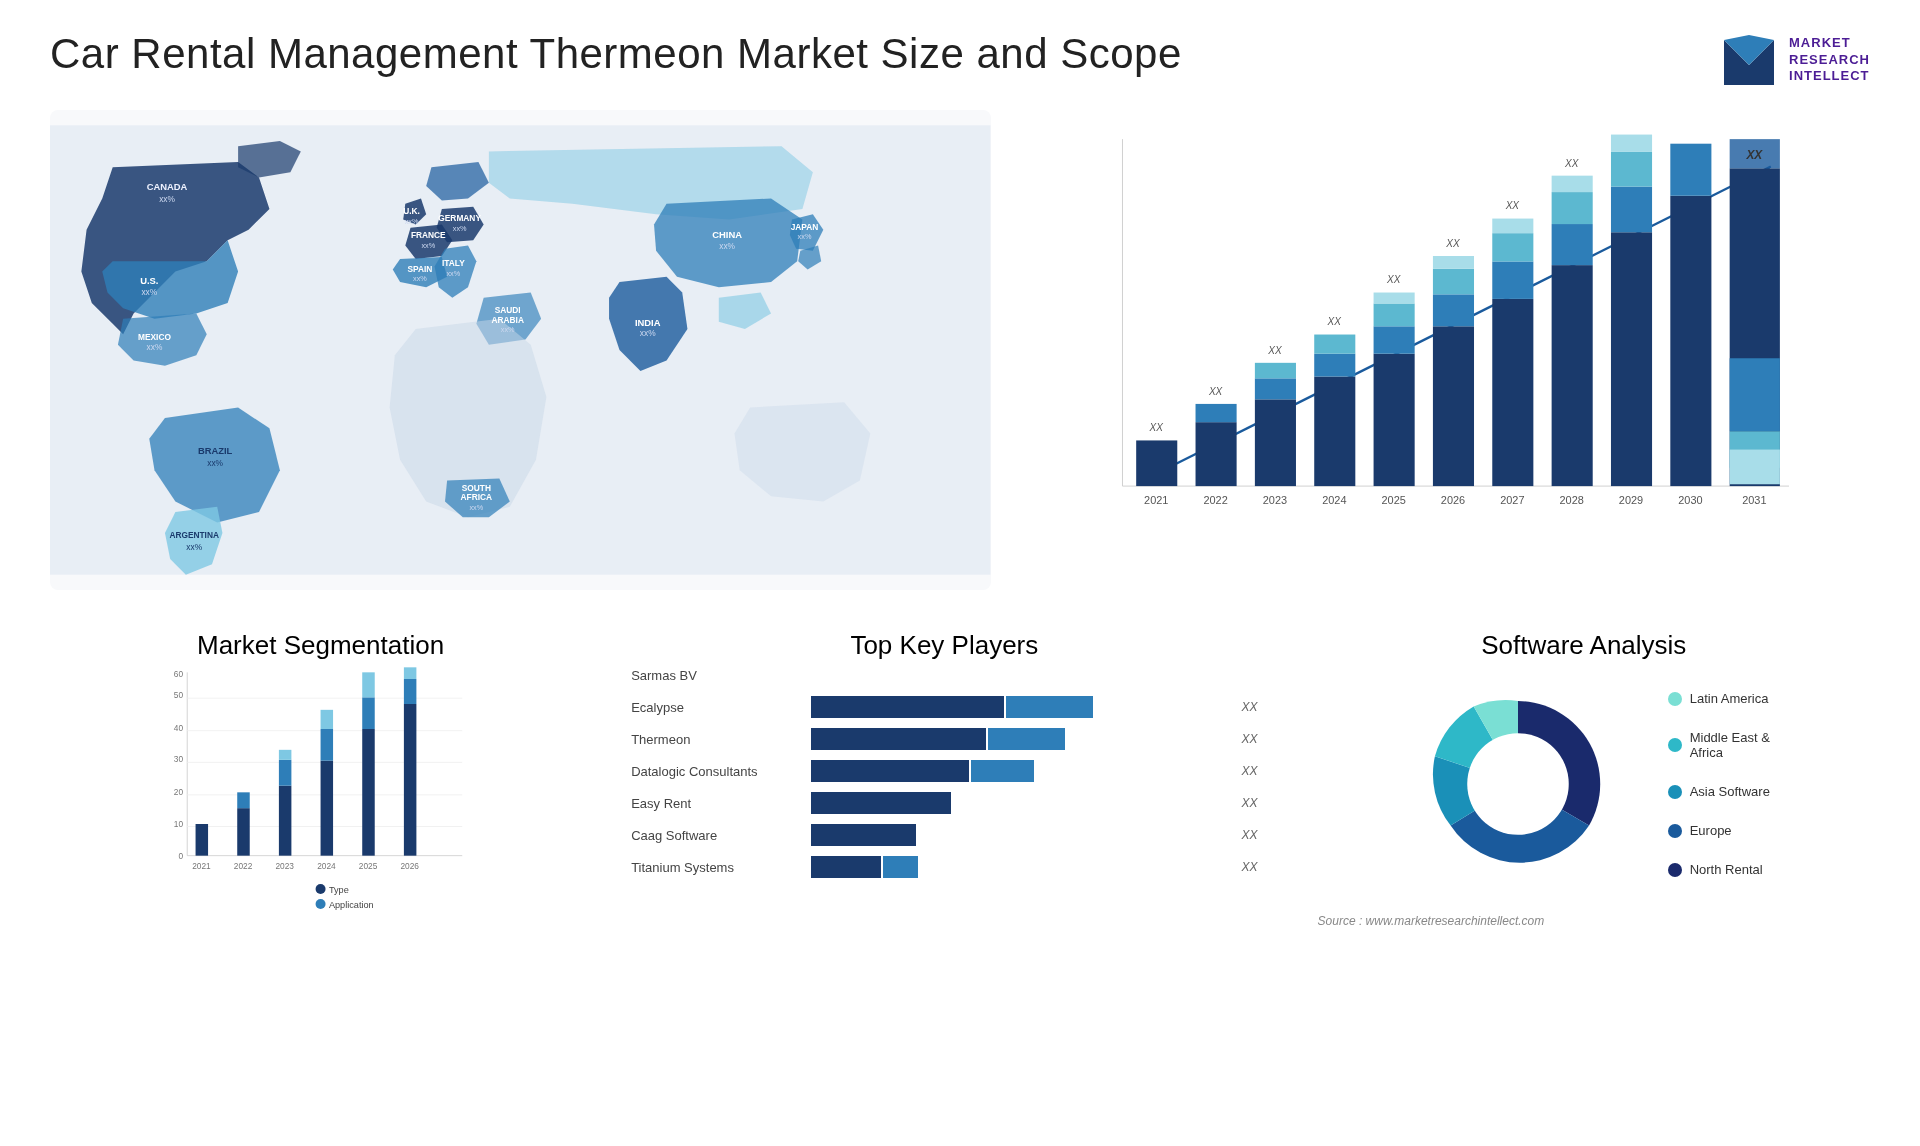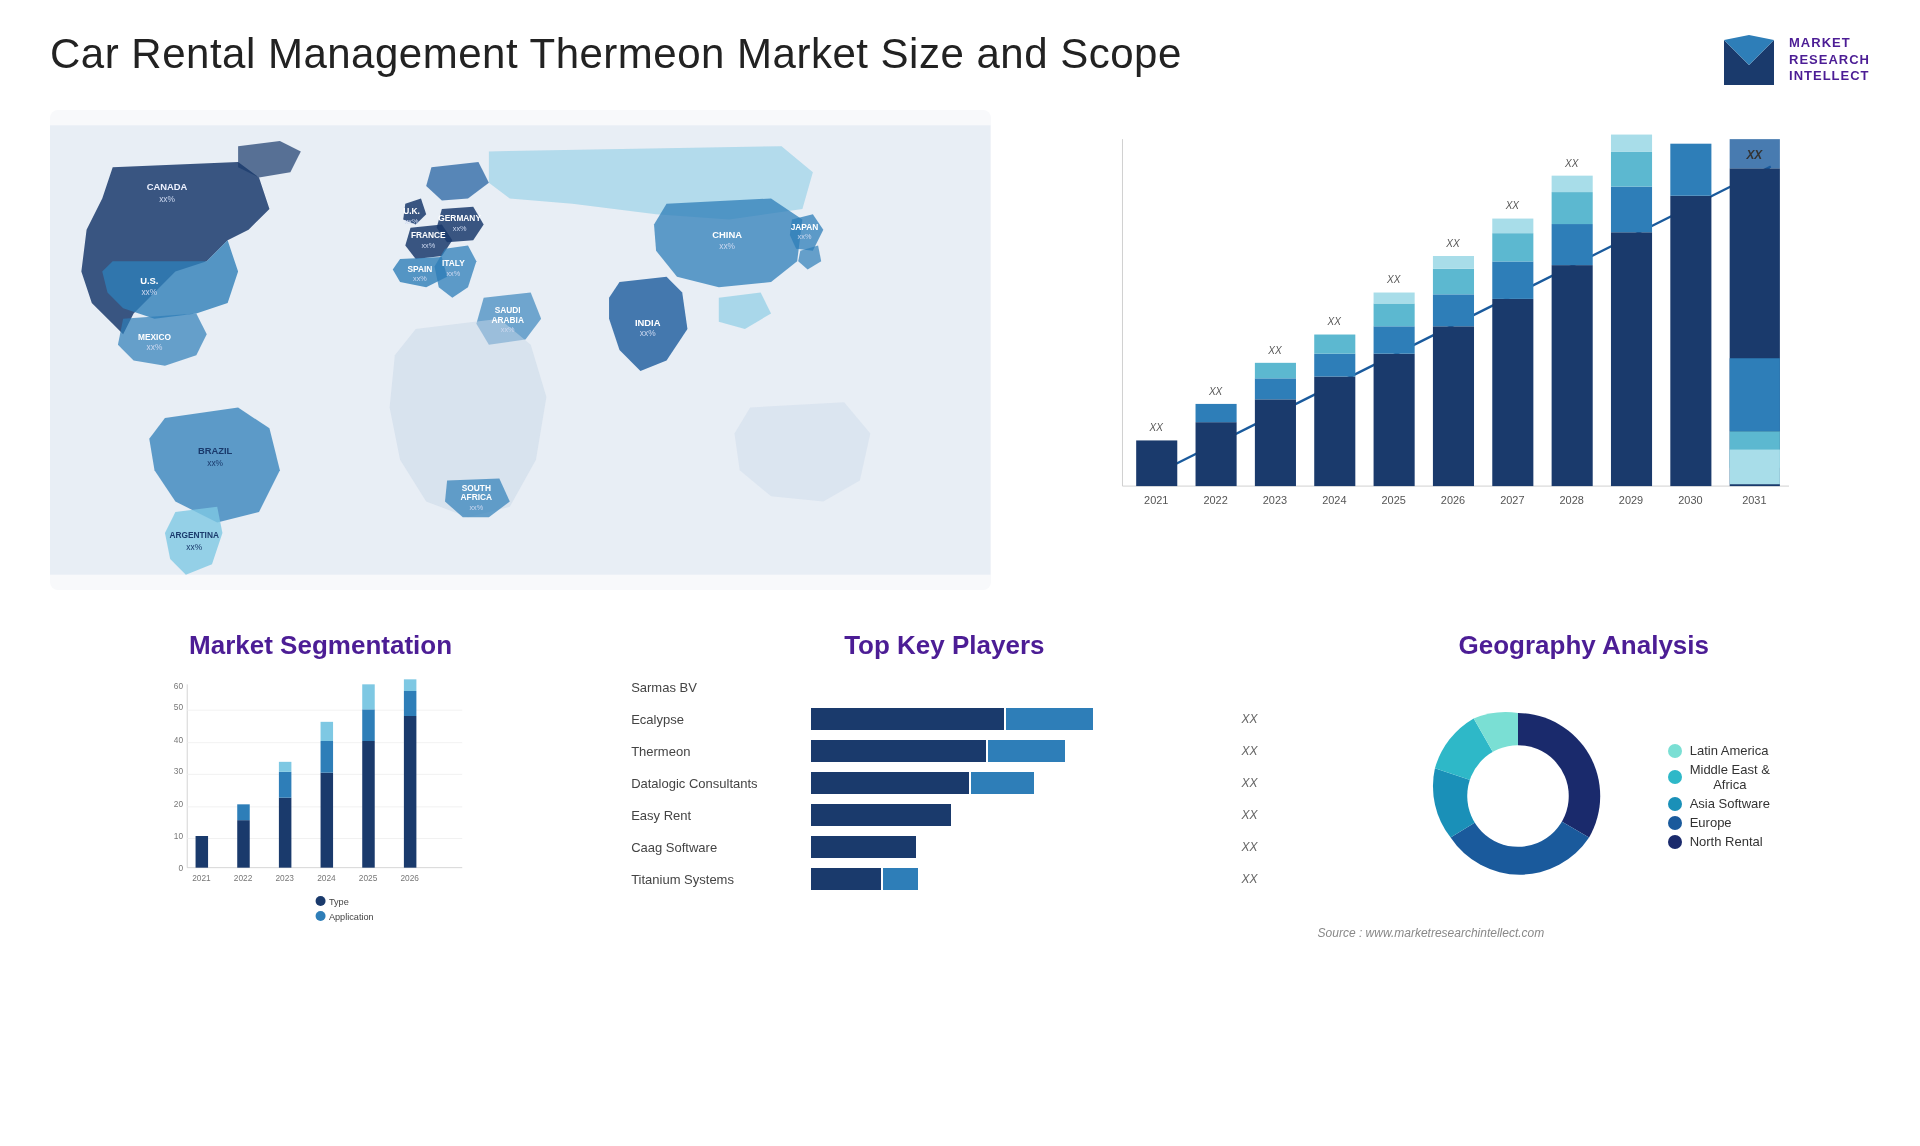--- a/index.html
+++ b/index.html
@@ -93,23 +93,23 @@
       padding: 10px 30px;
     }
 
     .regional-section {
       flex: 0.85;
       padding: 10px 20px;
     }
 
     .section-title {
       font-size: 26px;
-      font-weight: 700;
-      color: #4c1d95;
-      margin-bottom: 15px;
+      font-weight: 400;
+      color: #000000;
+      margin-bottom: 3px;
       text-align: center;
     }
 
     
     .player-row {
       display: flex;
       align-items: center;
       margin-bottom: 10px;
       gap: 20px;
     }
@@ -139,22 +139,21 @@
       display: flex;
       align-items: center;
       justify-content: center;
       gap: 30px;
     }
 
     .legend-list {
       list-style: none;
       display: flex;
       flex-direction: column;
-      gap: 4px;
-      text-align: center;
+      gap: 24px;
     }
 
     .legend-item {
       display: flex;
       align-items: center;
       gap: 8px;
       font-size: 13px;
       color: #333;
     }
 
@@ -493,21 +492,21 @@
             <div class="player-bar-container">
               <div style="width: 70px; height: 100%; background: rgb(26, 58, 108); margin-right: 2px;"></div>
               <div style="width: 35px; height: 100%; background: rgb(46, 126, 184); margin-right: 2px;"></div>
             </div>
             <span class="player-xx">XX</span>
           </div>
         </div>
     </div>
 
     <div class="regional-section">
-      <h2 class="section-title">Geography Analysis</h2>
+      <h2 class="section-title">Software Analysis</h2>
 
       <div class="regional-content">
 
         <svg viewBox="0 0 260 260" width="240px" height="240px">
 
           <path d="M 130,40 A 90,90 0 0,1 207,175 L 130,130 Z" fill="#1a2a6c"></path>
 
           <path d="M 207,175 A 90,90 0 0,1 57,175 L 130,130 Z" fill="#1a5a9c"></path>
 
           <path d="M 57,175 A 90,90 0 0,1 40,100 L 130,130 Z" fill="#1a90b8"></path>

